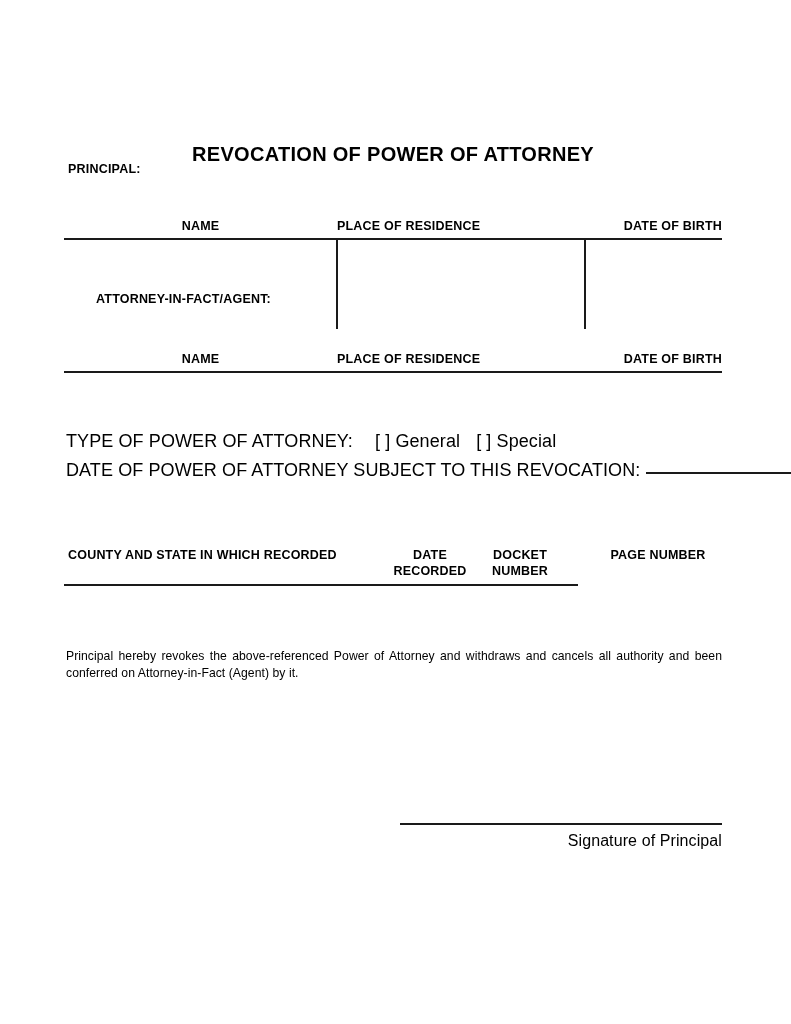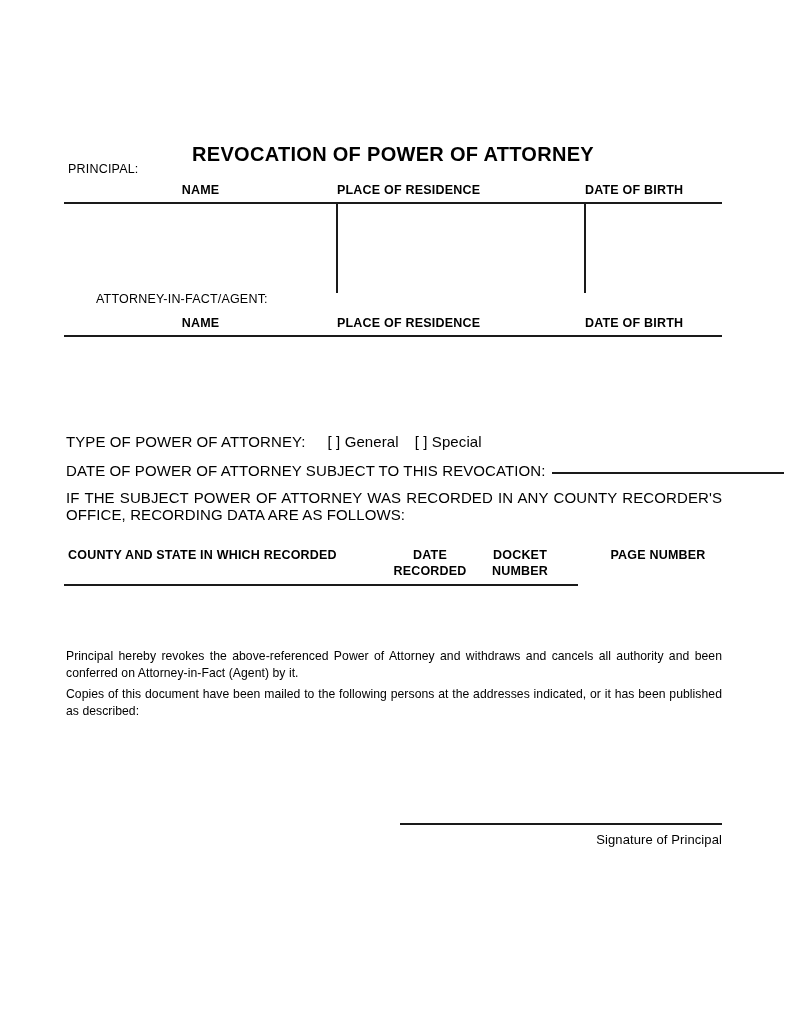--- a/index.html
+++ b/index.html
@@ -30,51 +30,52 @@
     font-size: 20px;
     font-weight: bold;
     letter-spacing: 0.3px;
   }
 
   
   .section-label {
     position: absolute;
     left: 68px;
     font-size: 12.5px;
-    font-weight: normal;
+    font-weight: bold;
     letter-spacing: 0.2px;
     white-space: nowrap;
   }
   .label-principal { top: 162px; }
   .label-agent { top: 292px; margin-left: 28px; }
 
   
   .person-table {
     position: absolute;
     left: 64px;
     width: 658px;
   }
   .person-table.principal { top: 183px; }
   .person-table.agent { top: 316px; }
 
   .pt-headrow {
     position: relative;
     height: 17px;
+    margin-top: 36px;
   }
   .pt-head {
     position: absolute;
     top: 0;
     font-size: 12.5px;
     font-weight: bold;
     letter-spacing: 0.2px;
     white-space: nowrap;
   }
   .pt-head.name { left: 0; width: 273px; text-align: center; }
   .pt-head.residence { left: 273px; width: 248px; }
-  .pt-head.dob { left: 521px; width: 137px; text-align: left; }
+  .pt-head.dob { left: 521px; width: 137px; text-align: right; }
 
   .pt-rule {
     height: 0;
     border-top: 2px solid #1a1a1a;
     margin-top: 2px;
   }
 
   .pt-body {
     position: relative;
     height: 90px;
@@ -88,21 +89,21 @@
     height: 89px;
   }
   .vdiv.one { left: 272px; }
   .vdiv.two { left: 520px; }
 
   
   .stmt {
     position: absolute;
     left: 66px;
     width: 656px;
-    font-size: 15px;
+    font-size: 18px;
     line-height: 17px;
     letter-spacing: 0.1px;
   }
   .stmt-type { top: 433px; white-space: nowrap; }
   .stmt-type .gap-a { display: inline-block; width: 22px; }
   .stmt-type .gap-b { display: inline-block; width: 16px; }
   .stmt-date { top: 461px; white-space: nowrap; }
   .date-fill {
     display: inline-block;
     width: 232px;
@@ -165,21 +166,21 @@
     top: 823px;
     width: 322px;
   }
   .sig-line {
     height: 0;
     border-top: 2px solid #1a1a1a;
   }
   .sig-caption {
     margin-top: 7px;
     text-align: right;
-    font-size: 13px;
+    font-size: 16px;
     letter-spacing: 0.1px;
   }
 </style>
 </head>
 <body>
 
 <div class="page">
 
   <div class="doc-title">REVOCATION OF POWER OF ATTORNEY</div>
 
@@ -211,40 +212,38 @@
   </div>
 
   <div class="stmt stmt-type">
     <span>TYPE OF POWER OF ATTORNEY:</span><span class="gap-a"></span><span>[  ] General</span><span class="gap-b"></span><span>[  ] Special</span>
   </div>
 
   <div class="stmt stmt-date">
     <span>DATE OF POWER OF ATTORNEY SUBJECT TO THIS REVOCATION:</span><span class="date-fill"></span>
   </div>
 
-  <div class="stmt stmt-recorded">IF THE SUBJECT POWER OF ATTORNEY WAS RECORDED IN ANY COUNTY RECORDER'S OFFICE, RECORDING DATA ARE AS FOLLOWS:</div>
 
   <div class="rec-table">
     <div class="rec-headrow">
       <div class="rec-head county">COUNTY AND STATE IN WHICH RECORDED</div>
       <div class="rec-head docket">
         <div>DOCKET</div>
         <div>NUMBER</div>
       </div>
       <div class="rec-head date">
         <div>DATE</div>
         <div>RECORDED</div>
       </div>
       <div class="rec-head page">PAGE NUMBER</div>
     </div>
     <div class="rec-rule"></div>
   </div>
 
   <div class="para para-revokes">Principal hereby revokes the above-referenced Power of Attorney and withdraws and cancels all authority and been conferred on Attorney-in-Fact (Agent) by it.</div>
 
-  <div class="para para-copies">Copies of this document have been mailed to the following persons at the addresses indicated, or it has been published as described:</div>
 
   <div class="sig-block">
     <div class="sig-line"></div>
     <div class="sig-caption">Signature of Principal</div>
   </div>
 
 </div>
 
 </body></html>

